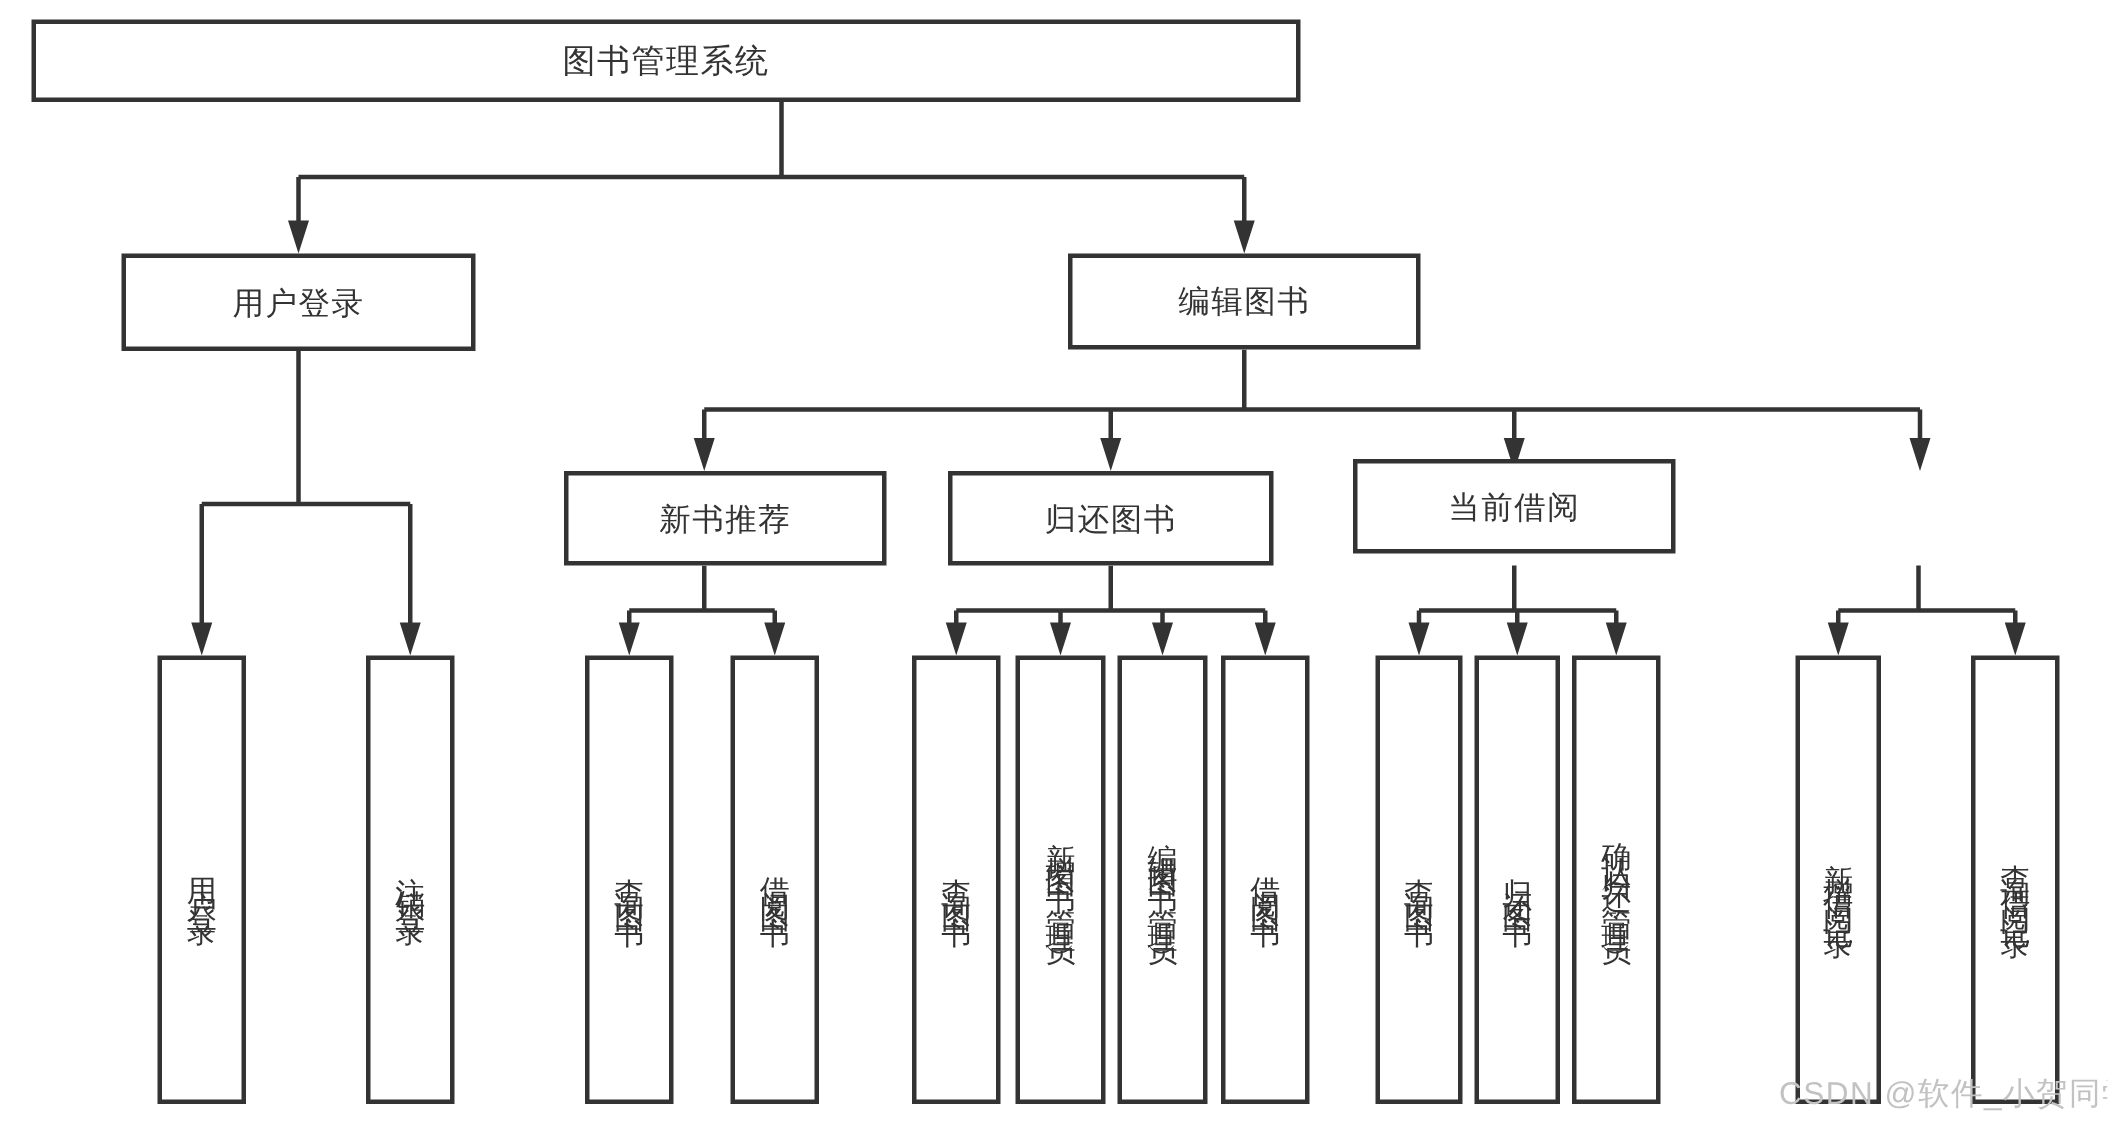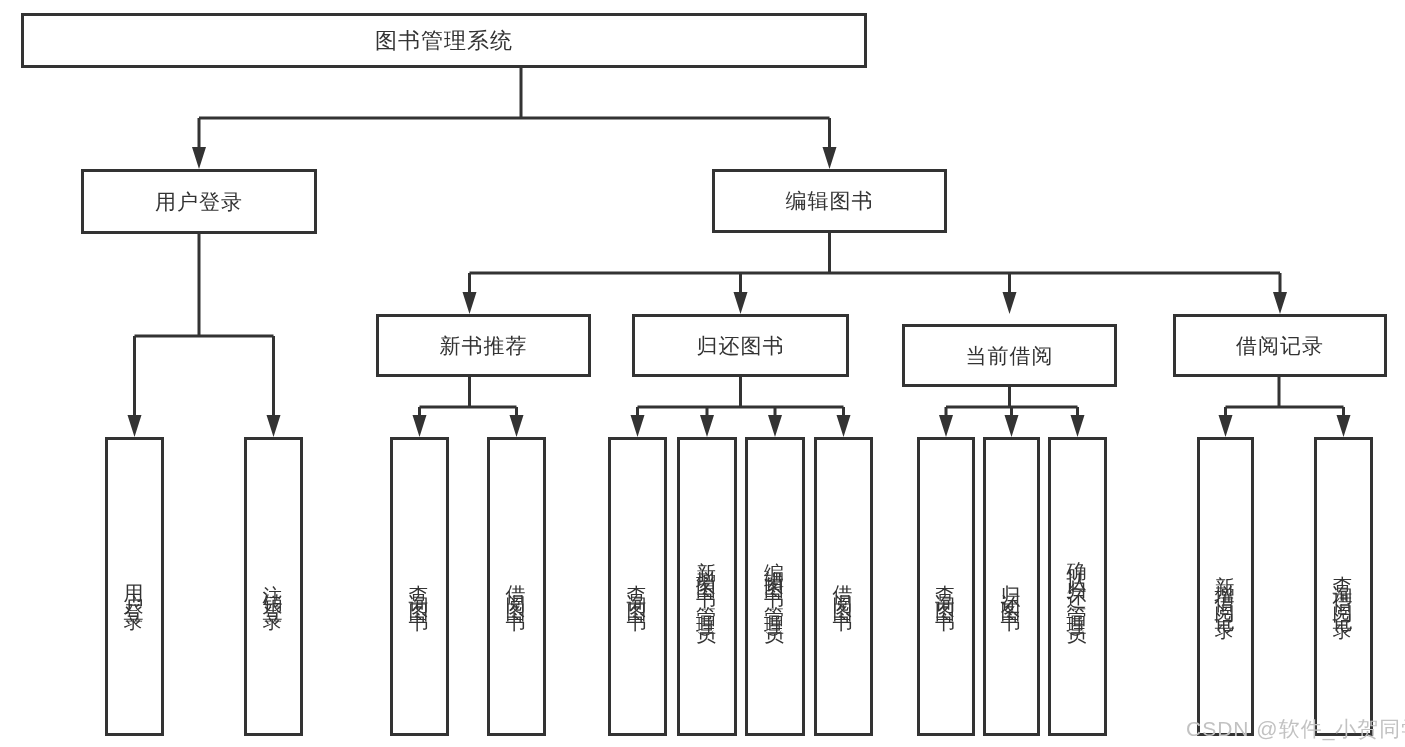--- a/index.html
+++ b/index.html
@@ -69,25 +69,22 @@
   <div class="box hbox" style="left:712px;top:169px;width:235px;height:64px">
     <span>编辑图书</span>
   </div>
 
   <div class="box hbox" style="left:376px;top:314px;width:215px;height:63px">
     <span>新书推荐</span>
   </div>
   <div class="box hbox" style="left:632px;top:314px;width:217px;height:63px">
     <span>归还图书</span>
   </div>
-  <div class="box hbox" style="left:902px;top:324px;width:215px;height:63px">
+  <div class="box hbox" style="left:902px;top:306px;width:215px;height:63px">
     <span>当前借阅</span>
-  </div>
-  <div class="box hbox" style="left:1173px;top:314px;width:214px;height:63px">
-    <span>借阅记录</span>
   </div>
 
   <div class="box vbox" style="left:105px;top:437px;width:59px;height:299px">
     <span>用户登录</span>
   </div>
   <div class="box vbox" style="left:244px;top:437px;width:59px;height:299px">
     <span>注销登录</span>
   </div>
 
   <div class="box vbox" style="left:390px;top:437px;width:59px;height:299px">

